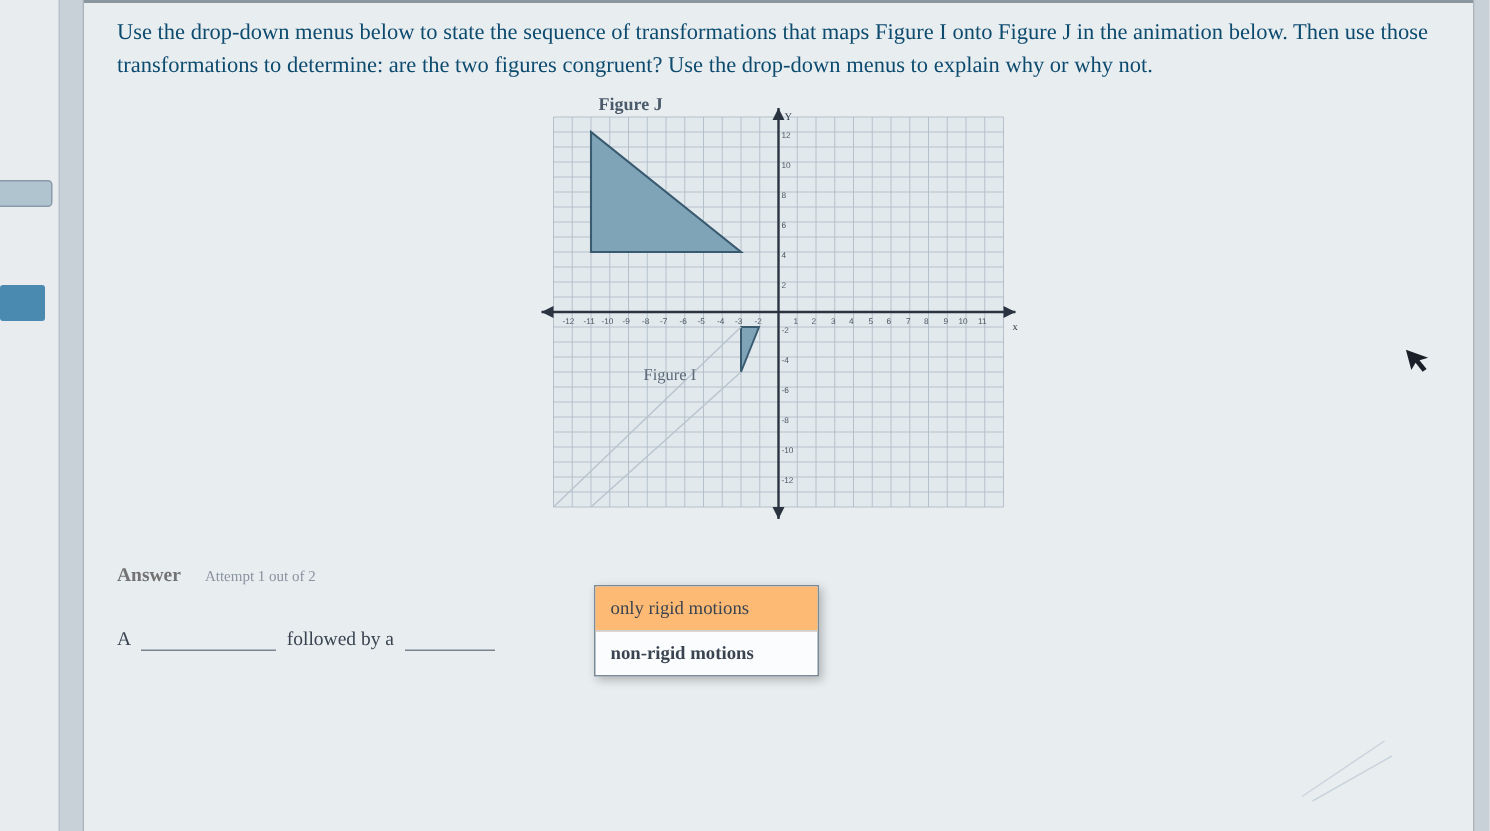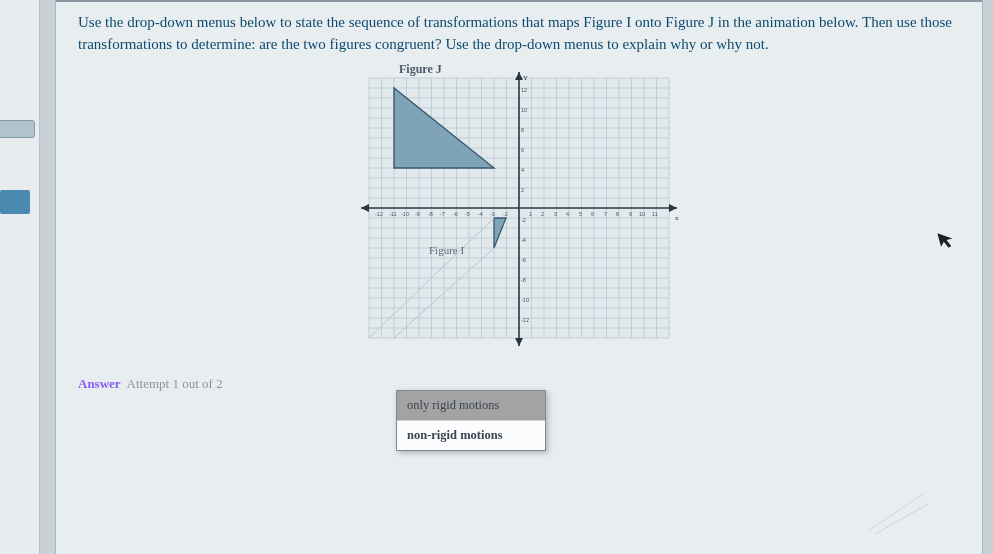--- a/index.html
+++ b/index.html
@@ -76,27 +76,27 @@
     position: absolute;
     left: 80px; top: 174px;
     font-size: 11px;
     color: #5a6a78;
   }
   .answer-section {
     margin-top: 10px;
   }
   .answer-label {
     font-size: 13px;
-    color: #8b5cf6;
+    color: #737373;
     font-weight: bold;
   }
   .answer-sub {
-    font-size: 13px;
+    font-size: 10px;
     color: #8a94a0;
-    margin-left: 2px;
+    margin-left: 12px;
   }
   .answer-row {
     position: relative;
     margin-top: 20px;
     font-size: 13px;
     color: #3a4450;
     height: 90px;
   }
   .line1 {
     position: absolute;
@@ -126,21 +126,21 @@
     box-shadow: 2px 2px 6px rgba(0,0,0,0.25);
     font-size: 12.5px;
   }
   .dropdown-popup .opt {
     padding: 7px 10px;
     border-bottom: 1px solid #c8d0d8;
     color: #3a4450;
     cursor: pointer;
   }
   .dropdown-popup .opt.active {
-    background: #a3a3a3;
+    background: #fdba74;
   }
   .dropdown-popup .opt:last-child { border-bottom: none; font-weight: bold; }
   .dd-trigger {
     display: inline-block;
     width: 130px;
     height: 18px;
     border: 1px solid #9aa4ae;
     background: #f2f5f7;
     vertical-align: middle;
     margin: 0 4px;
@@ -294,20 +294,26 @@
       <span class="figure-i-label">Figure I</span>
     </div>
   </div>
 
   <div class="answer-section">
     <span class="answer-label">Answer</span>
     <span class="answer-sub">Attempt 1 out of 2</span>
 
     <div class="answer-row">
 
+      <div class="line1">
+        <span>A</span>
+        <span class="dropdown-slot"></span>
+        <span>followed by a</span>
+        <span class="dropdown-slot" style="min-width:60px"></span>
+      </div>
 
       <div class="dropdown-popup">
         <div class="opt active">only rigid motions</div>
         <div class="opt">non-rigid motions</div>
       </div>
 
 
     </div>
   </div>
 

